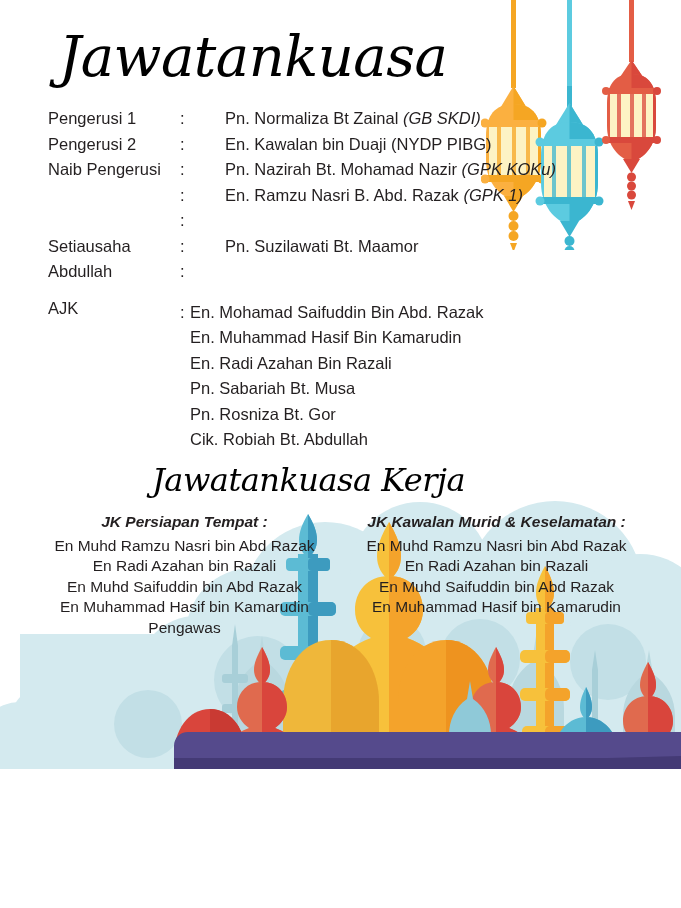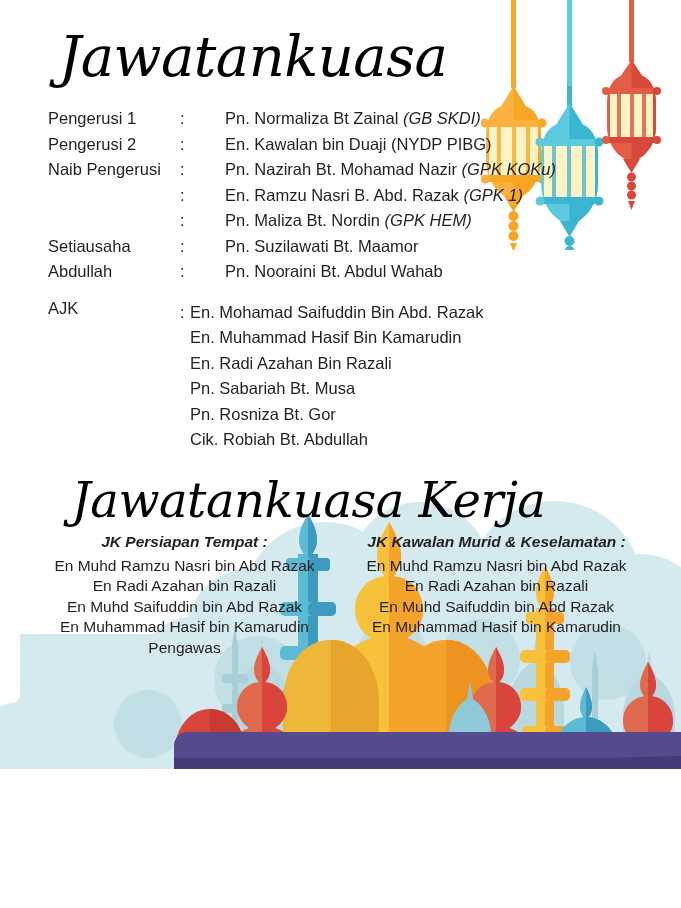--- a/index.html
+++ b/index.html
@@ -127,23 +127,23 @@
   .ajk-names {
     flex: 1 1 auto;
     padding-top: 4px;
   }
   .ajk-names div {
     line-height: 25.5px;
     white-space: nowrap;
   }
 
   #kerja-title {
-    font-size: 48px;
+    font-size: 32px;
     line-height: 54px;
-    margin-top: 20px;
+    margin-top: 0;
     padding-right: 64px;
   }
 
   
   .jk-columns {
     display: flex;
     justify-content: center;
     margin-top: 4px;
     gap: 22px;
   }
@@ -407,33 +407,31 @@
 
       <div class="roster-row">
         <span class="role"></span>
         <span class="sep">:</span>
         <span class="person"><span>En. Ramzu Nasri B. Abd. Razak </span><em>(GPK 1)</em></span>
       </div>
 
       <div class="roster-row">
         <span class="role"></span>
         <span class="sep">:</span>
-        <span class="person"><span>Pn. Maliza Bt. Nordin </span><em>(GPK HEM)</em></span>
       </div>
 
       <div class="roster-row">
         <span class="role">Setiausaha</span>
         <span class="sep">:</span>
         <span class="person"><span>Pn. Suzilawati Bt. Maamor</span><em></em></span>
       </div>
 
       <div class="roster-row">
         <span class="role">Abdullah</span>
         <span class="sep">:</span>
-        <span class="person"><span>Pn. Nooraini Bt. Abdul Wahab</span><em></em></span>
       </div>
     </div>
 
     <div class="ajk-block">
       <span class="role">AJK</span>
       <span class="sep">:</span>
       <div class="ajk-names">
         <div>En. Mohamad Saifuddin Bin Abd. Razak</div>
         <div>En. Muhammad Hasif Bin Kamarudin</div>
         <div>En. Radi Azahan Bin Razali</div>

